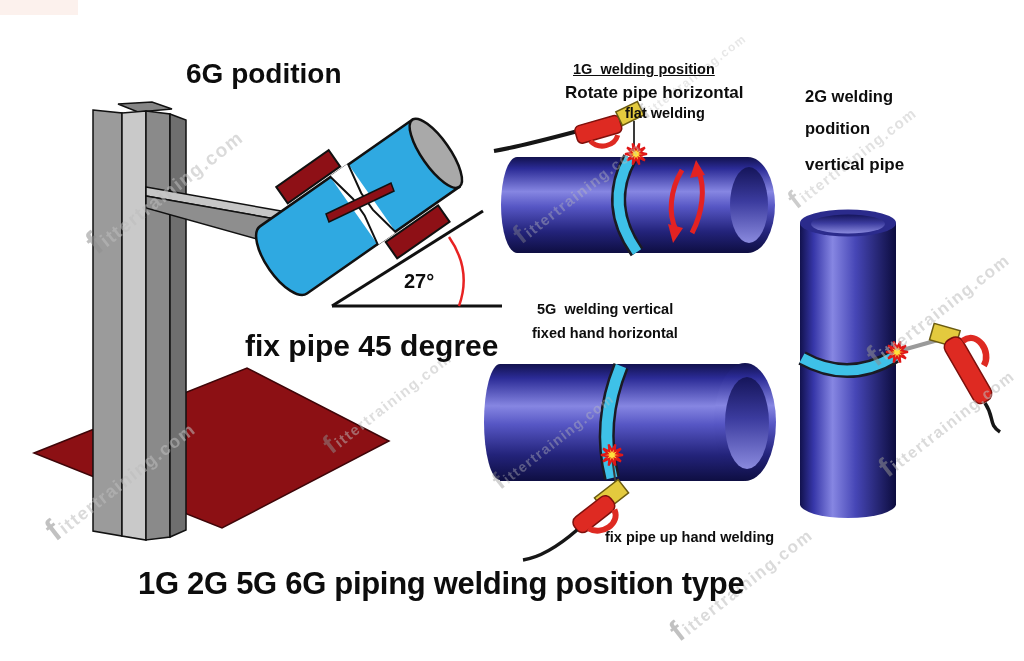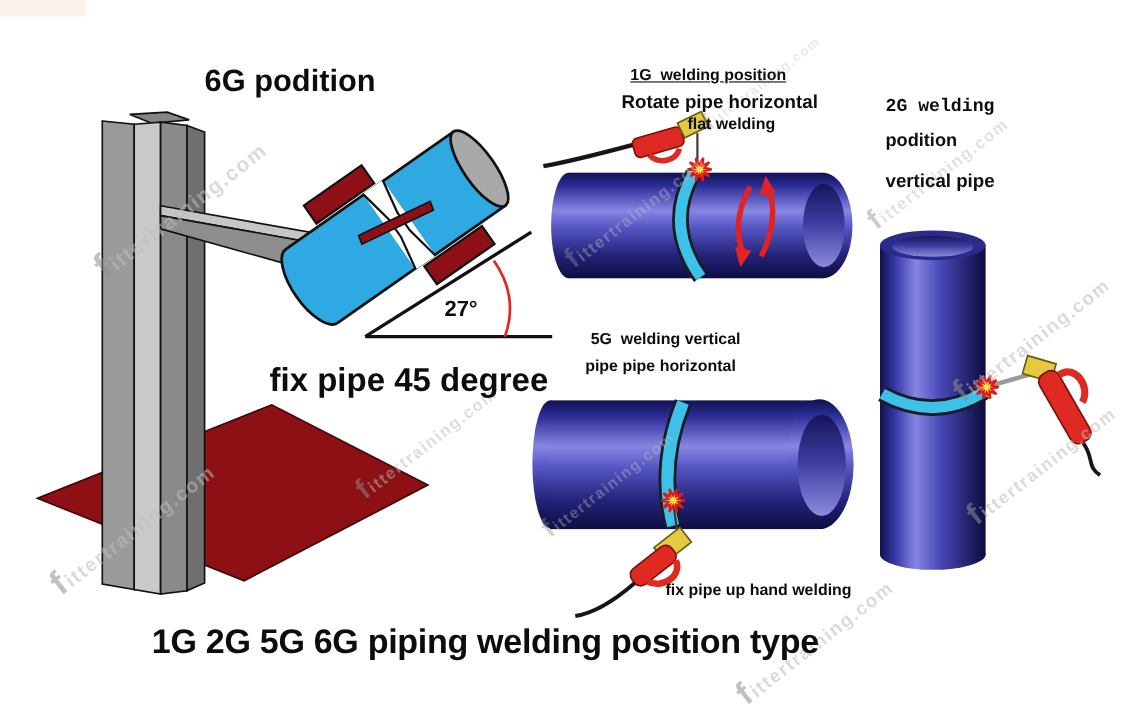--- a/index.html
+++ b/index.html
@@ -169,22 +169,22 @@
   <div class="label" style="left:186px; top:59px; font-size:28px;">6G podition</div>
 
   <div class="label" style="left:404px; top:271px; font-size:20px;">27°</div>
 
   <div class="label" style="left:205px; top:330px; font-size:30px;margin-left:40px;">fix pipe 45 degree</div>
 
   <div class="label" style="left:573px; top:62px; font-size:14.5px;text-decoration:underline;">1G  welding position</div>
   <div class="label" style="left:565px; top:84px; font-size:17px;">Rotate pipe horizontal</div>
   <div class="label" style="left:625px; top:106px; font-size:14.5px;">flat welding</div>
 
-  <div class="label" style="left:805px; top:88px; font-size:16.5px;font-family:Liberation Mono, monospace;">2G welding</div>
+  <div class="label" style="left:805px; top:88px; font-size:16.5px;">2G welding</div>
   <div class="label" style="left:805px; top:120px; font-size:16.5px;">podition</div>
   <div class="label" style="left:805px; top:156px; font-size:17px;">vertical pipe</div>
 
   <div class="label" style="left:537px; top:302px; font-size:14.5px;">5G  welding vertical</div>
-  <div class="label" style="left:532px; top:326px; font-size:14.5px;">pipe pipe horizontal</div>
+  <div class="label" style="left:532px; top:326px; font-size:14.5px;">fixed hand horizontal</div>
   <div class="label" style="left:605px; top:530px; font-size:14.5px;">fix pipe up hand welding</div>
 
   <div class="label" style="left:138px; top:568px; font-size:31px; letter-spacing:-0.3px;">1G 2G 5G 6G piping welding position type</div>
 </div>
 
 </body></html>

